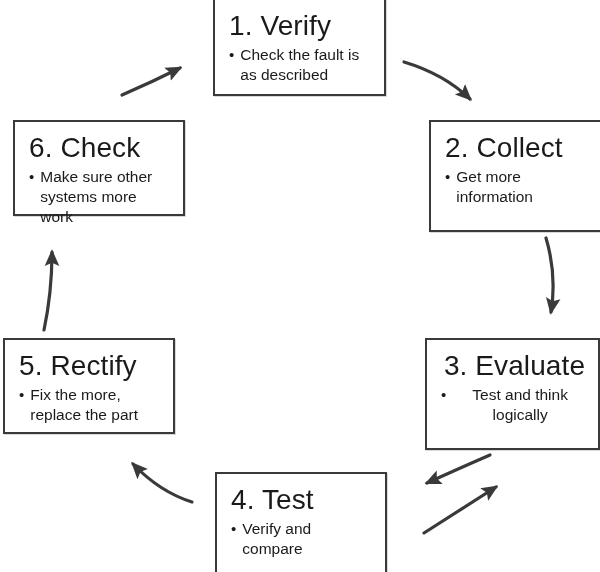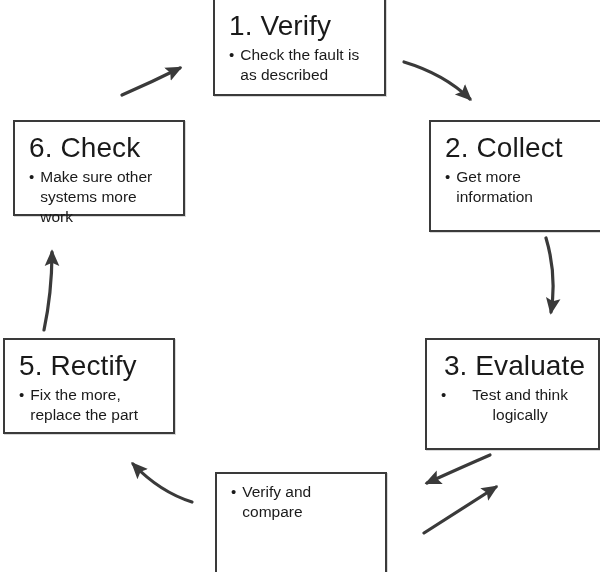--- a/index.html
+++ b/index.html
@@ -114,20 +114,21 @@
 
   <div class="step-box" id="box-evaluate">
     <div class="step-title">3. Evaluate</div>
     <div class="step-body">
       <span class="bullet">•</span>
       <span class="body-text">Test and think logically</span>
     </div>
   </div>
 
   <div class="step-box" id="box-test">
+    <div class="step-title">4. Test</div>
     <div class="step-body">
       <span class="bullet">•</span>
       <span class="body-text">Verify and compare</span>
     </div>
   </div>
 
   <div class="step-box" id="box-rectify">
     <div class="step-title">5. Rectify</div>
     <div class="step-body">
       <span class="bullet">•</span>

